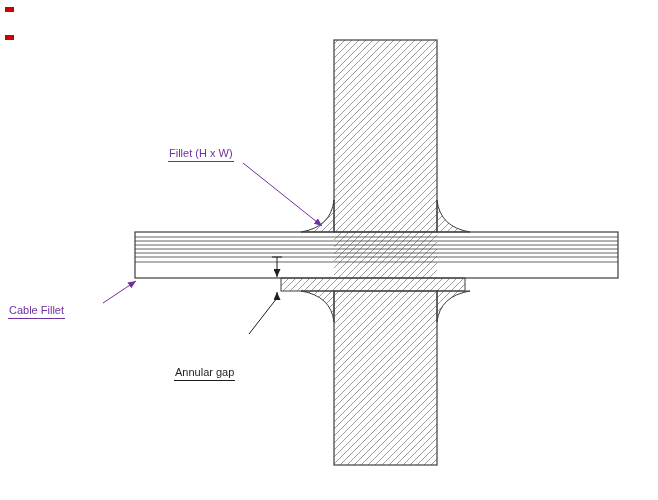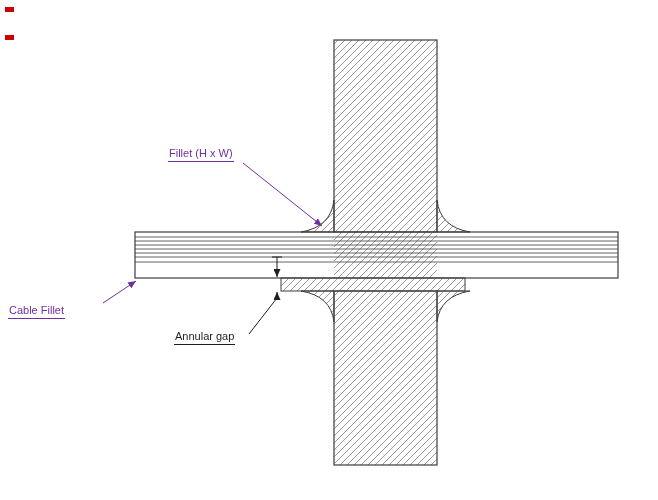--- a/index.html
+++ b/index.html
@@ -20,21 +20,21 @@
     line-height:13px;
     white-space:nowrap;
     padding-bottom:1px;
   }
   .callout .txt{
     display:inline-block;
     border-bottom:1px solid currentColor;
     padding:0 1px 1px 1px;
   }
   .purple{color:#7030a0;}
-  .dark{color:#1f1f1f;}
+  .dark{color:#1f1f1f;margin-top:36px;}
   .red-mark{
     position:absolute;
     width:9px;height:5px;
     background:#cc0000;
   }
 </style>
 </head>
 <body>
 
 <div class="stage">

